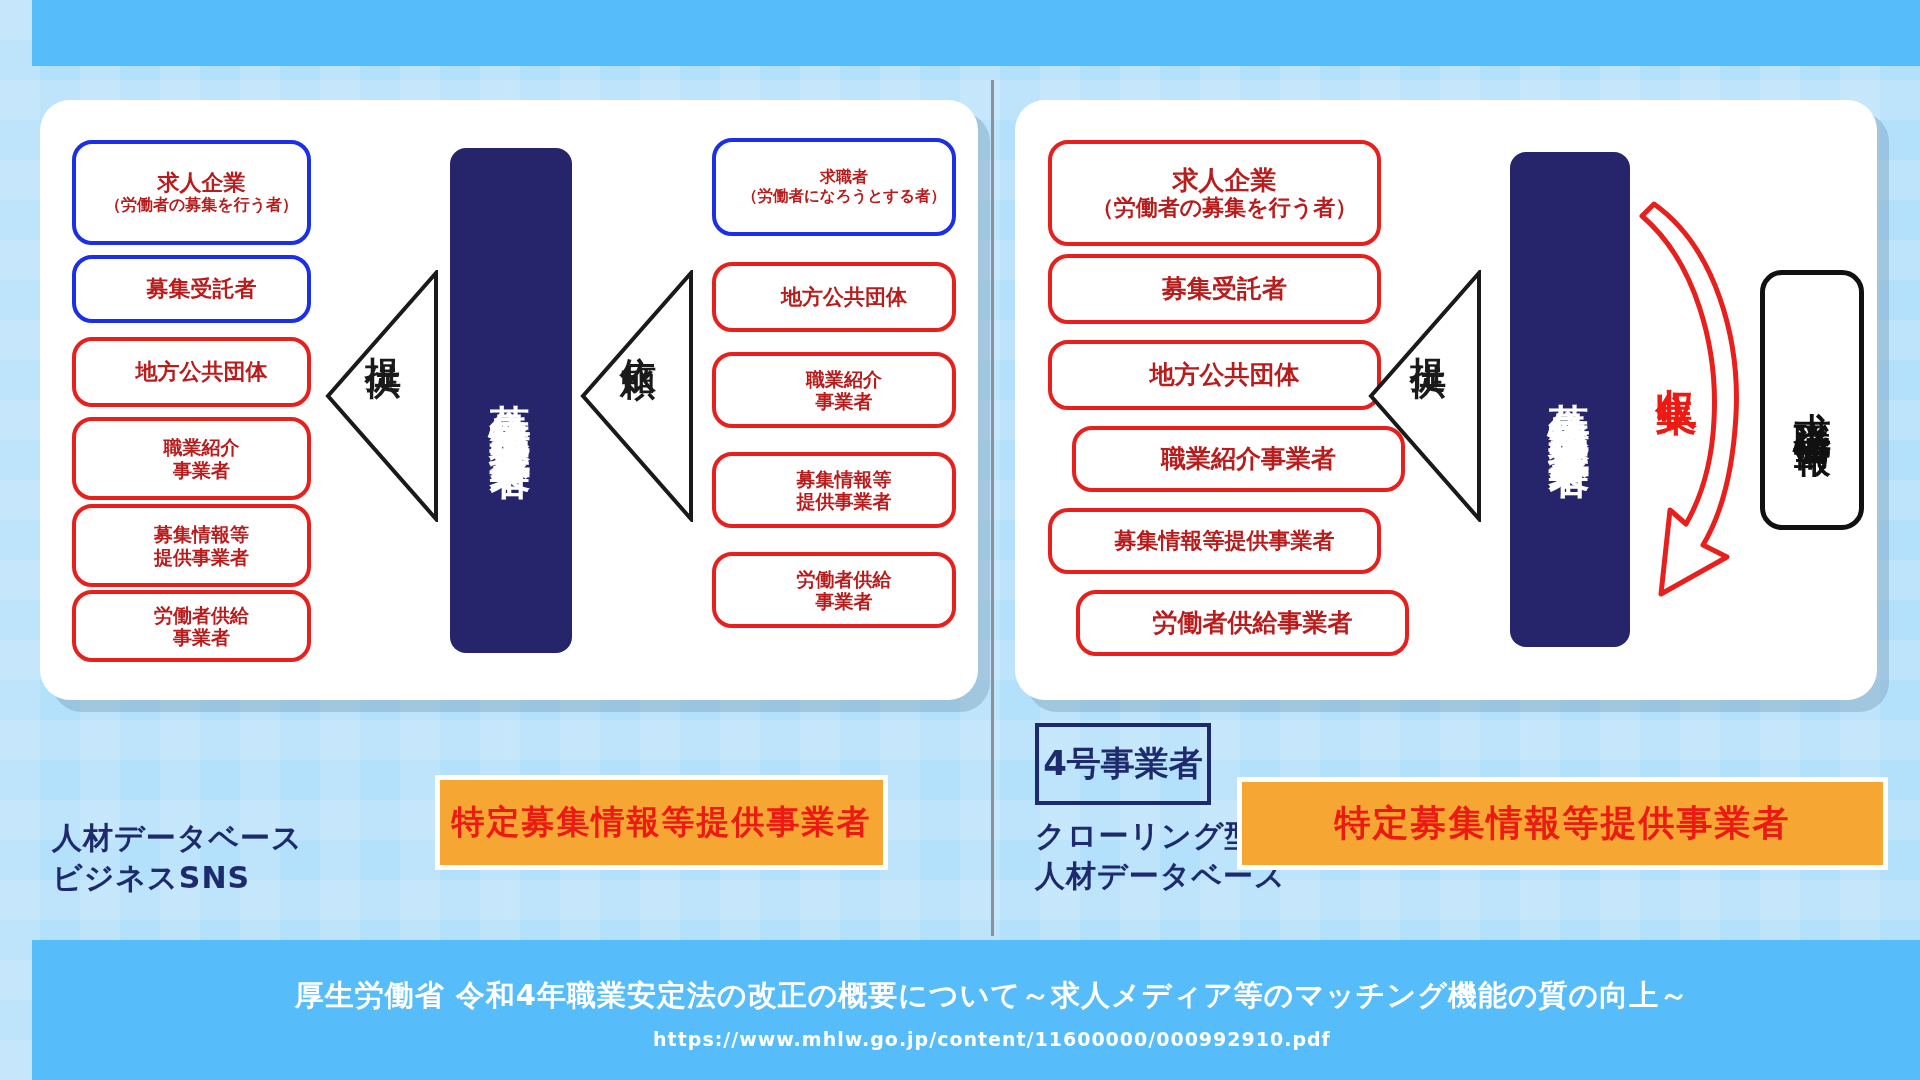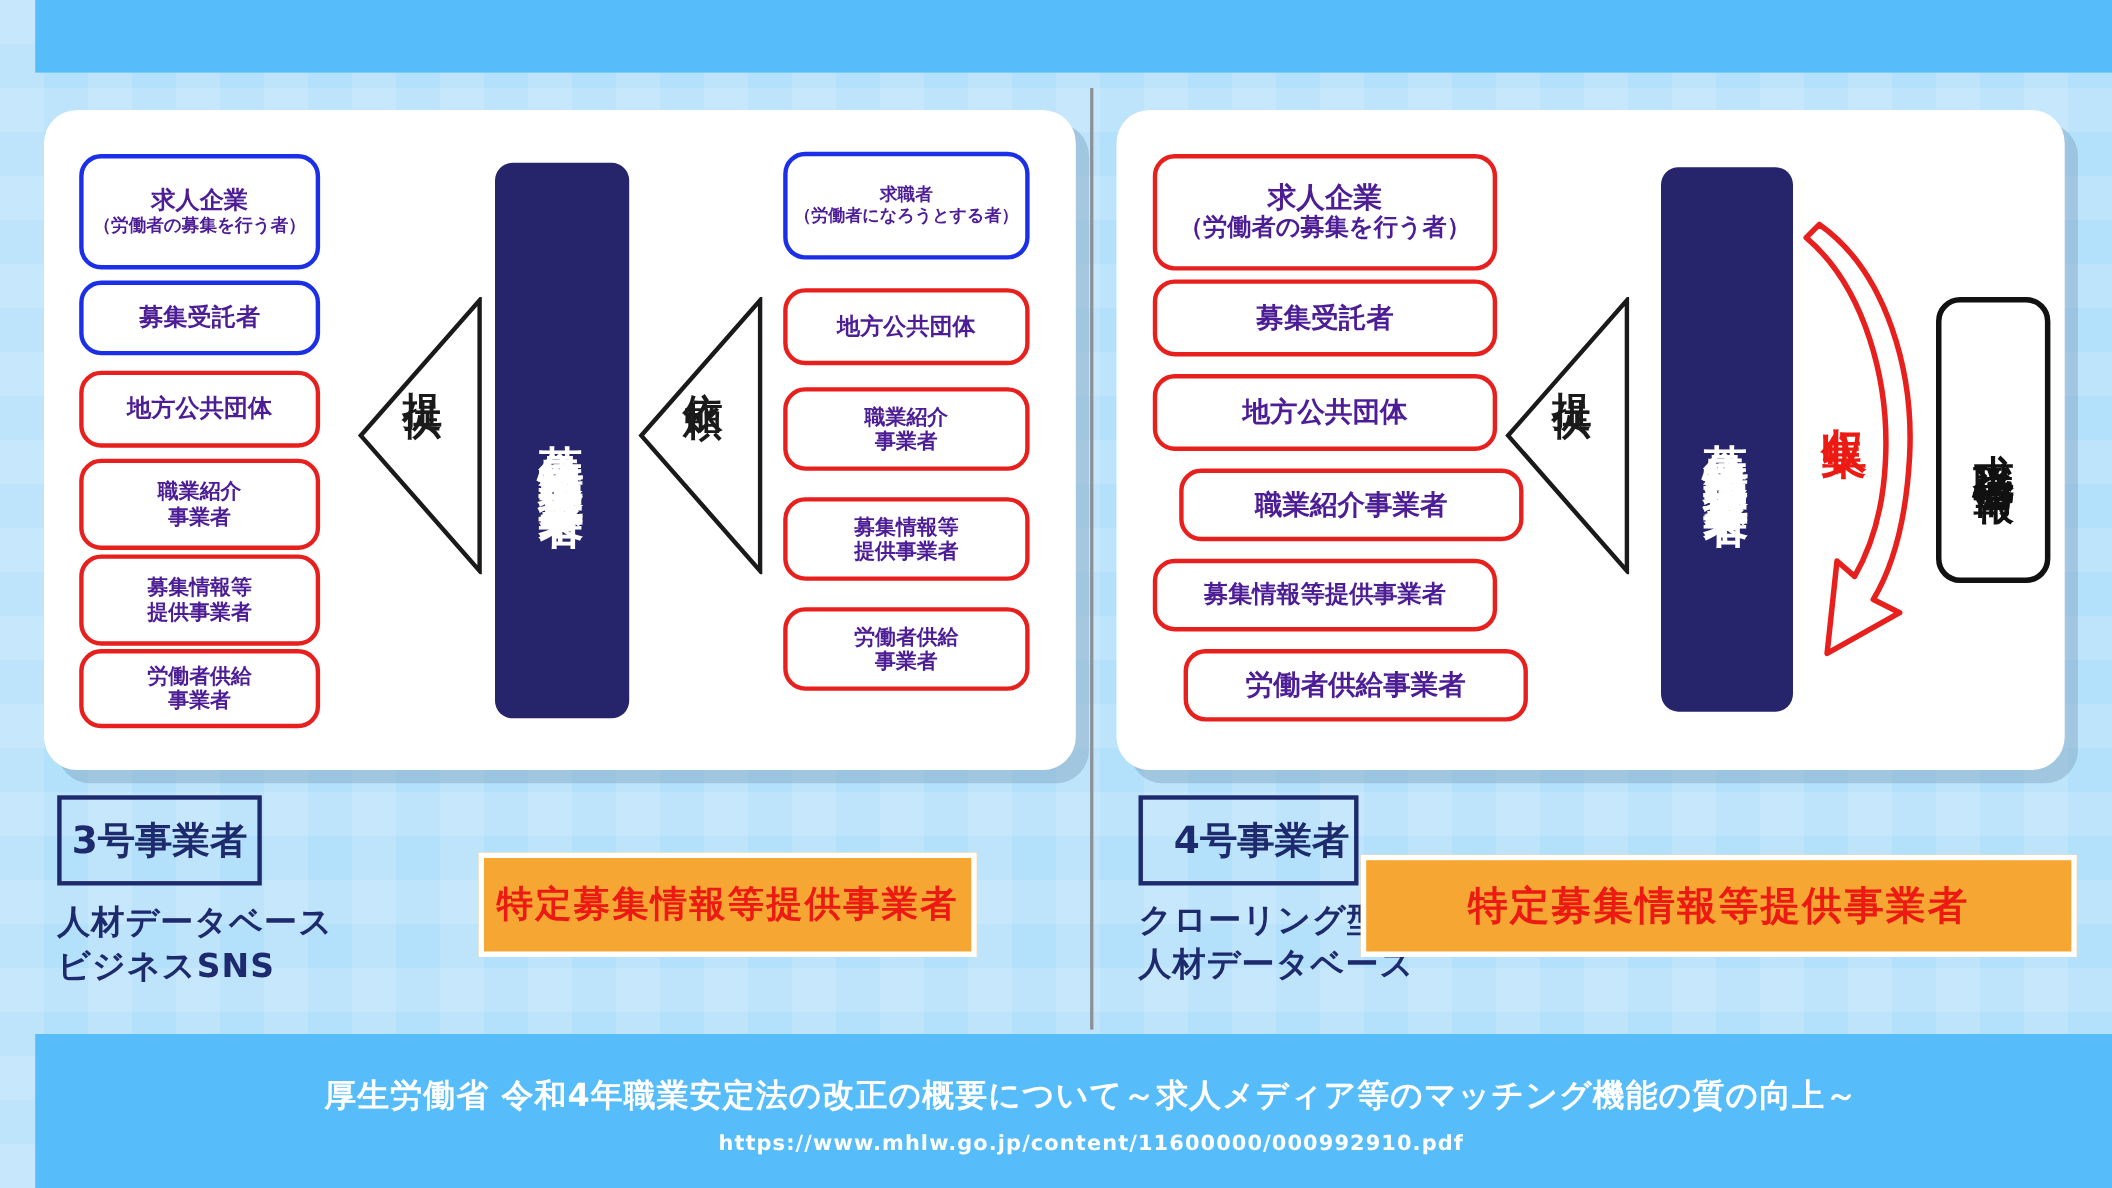--- a/index.html
+++ b/index.html
@@ -14,21 +14,21 @@
   .band.top{top:0;height:66px;}
   .band.bottom{top:940px;height:140px;color:#fff;font-weight:bold;text-align:center;}
   .band.bottom .fl1{margin-top:36px;font-size:29px;letter-spacing:1px;}
   .band.bottom .fl2{margin-top:12px;font-size:19px;letter-spacing:1px;}
   .divider{position:absolute;left:991px;top:80px;width:3px;height:856px;background:#8b9198;}
   .card{position:absolute;top:100px;height:600px;background:#fff;border-radius:30px;
         box-shadow:12px 12px 0 rgba(125,162,190,.45);}
   .card.left{left:40px;width:938px;}
   .card.right{left:1015px;width:862px;}
   .ebox{position:absolute;background:#fff;display:flex;flex-direction:column;align-items:center;
-        justify-content:center;text-align:center;font-weight:bold;color:#4c1d95;border-radius:20px;line-height:1.18;}
+        justify-content:center;text-align:center;font-weight:bold;color:#b91c1c;border-radius:20px;line-height:1.18;padding-left:20px;}
   .ebox.blue{border:4px solid #1b2fe8;}
   .ebox.red{border:4px solid #e8201d;}
   .navybox{position:absolute;background:#26246a;border-radius:16px;display:flex;align-items:center;justify-content:center;}
   .vtxt{writing-mode:vertical-rl;text-orientation:upright;font-weight:bold;}
   .navybox .vtxt{color:#fff;font-size:41px;letter-spacing:6px;}
   .tri{position:absolute;}
   .trilabel{position:absolute;color:#1a1a1a;font-size:36px;letter-spacing:8px;}
   .collect{position:absolute;color:#ec1a12;font-size:42px;letter-spacing:6px;}
   .jsinfo{position:absolute;left:1760px;top:270px;width:94px;height:250px;border:5px solid #111;
           border-radius:22px;background:#fff;display:flex;align-items:center;justify-content:center;}
@@ -102,23 +102,20 @@
     <div class="ebox red" style="left:672px;top:352px;width:216px;height:68px;">
       <div style="font-size:19px;">募集情報等</div>
       <div style="font-size:19px;">提供事業者</div>
     </div>
     <div class="ebox red" style="left:672px;top:452px;width:216px;height:68px;">
       <div style="font-size:19px;">労働者供給</div>
       <div style="font-size:19px;">事業者</div>
     </div>
   </section>
 
-  <div class="tagbox" style="left:52px;top:723px;width:178px;height:74px;font-size:34px;">
-    <span>3号事業者</span>
-  </div>
   <div class="desc" style="left:52px;top:818px;">人材データベース</div>
   <div class="desc" style="left:52px;top:858px;">ビジネスSNS</div>
   <div class="orange" style="left:435px;top:775px;width:443px;height:85px;font-size:33px;">
     <span>特定募集情報等提供事業者</span>
   </div>
 
   <section class="card right">
 
     <div class="ebox red" style="left:33px;top:40px;width:305px;height:98px;">
       <div style="font-size:26px;">求人企業</div>
@@ -152,21 +149,21 @@
     <svg class="arrowsvg" style="left:615px;top:90px;" width="130" height="410" viewBox="0 0 130 410">
       <path d="M 24 14 C 86 58, 110 150, 106 225 C 103 280, 91 325, 73 355 L 97 367 L 31 404 L 40 320 L 56 334 C 72 306, 82 272, 84 230 C 88 158, 66 72, 12 26 Z" fill="#ffffff" stroke="#e8201d" stroke-width="5" stroke-linejoin="round"></path>
     </svg>
     <div class="collect vtxt" style="left:633px;top:255px;">収集</div>
   </section>
 
   <div class="jsinfo">
     <div class="vtxt">求職者情報</div>
   </div>
 
-  <div class="tagbox" style="left:1035px;top:723px;width:168px;height:74px;font-size:34px;padding-left:24px;">
+  <div class="tagbox" style="left:1035px;top:723px;width:168px;height:74px;font-size:34px;">
     <span>4号事業者</span>
   </div>
   <div class="desc" style="left:1035px;top:816px;">クローリング型</div>
   <div class="desc" style="left:1035px;top:856px;">人材データベース</div>
   <div class="orange" style="left:1237px;top:777px;width:641px;height:83px;font-size:36px;">
     <span>特定募集情報等提供事業者</span>
   </div>
 
   <div class="band bottom plaid">
     <div class="fl1">厚生労働省 令和4年職業安定法の改正の概要について～求人メディア等のマッチング機能の質の向上～</div>

